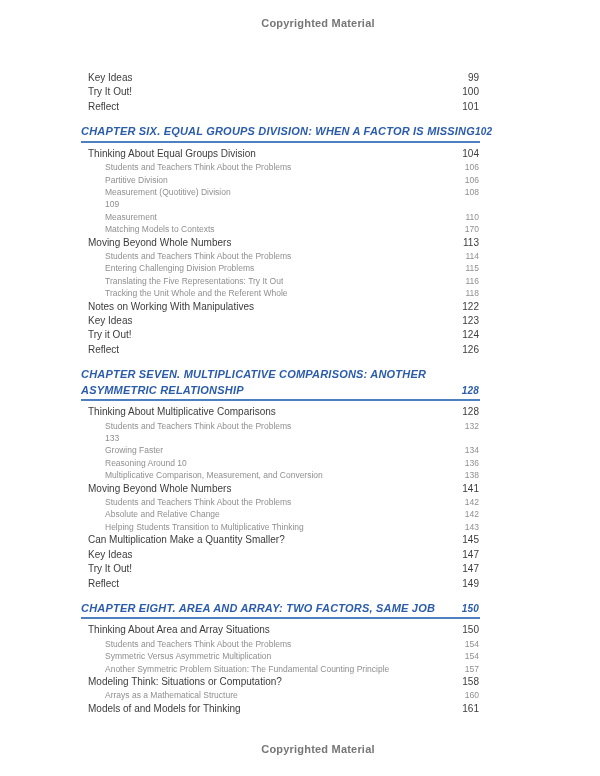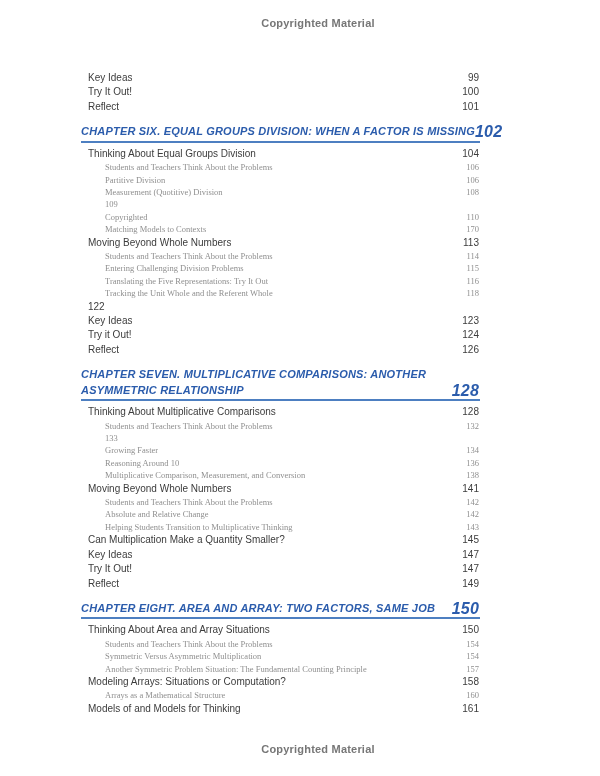--- a/index.html
+++ b/index.html
@@ -33,21 +33,21 @@
     margin-bottom: 4px;
     color: var(--chapter-blue, #2b5cac);
   }
   .ch-line {
     display: flex; justify-content: space-between; align-items: center;
     white-space: nowrap;
     font-weight: bold; font-style: italic;
     font-size: 11px; line-height: 15.5px;
     letter-spacing: 0.2px;
   }
-  .ch-page { font-size: 16px; padding-right: 1px; font-style: italic; }
+  .ch-page { font-size: 10px; padding-right: 1px; font-style: italic; }
   .ch-rule {
     height: 0;
     border-bottom: 2px solid var(--rule-blue, #4d7fc1);
     margin-top: 1px;
   }
 
   
   .entry {
     display: flex; justify-content: space-between; align-items: flex-start;
     white-space: nowrap;
@@ -55,21 +55,20 @@
   .entry .label { overflow: hidden; }
   .entry.l1 {
     font-size: 10px; line-height: 14.4px;
     color: var(--level1-text, #3c3c3c);
     padding-left: 7px;
   }
   .entry.l2 {
     font-size: 8.5px; line-height: 12.4px;
     color: var(--level2-text, #8f8f8f);
     padding-left: 24px;
-    font-family: Liberation Serif, serif;
   }
   .entry .pg { padding-right: 1px; }
 </style>
 </head>
 <body style="--chapter-blue: #2b5cac; --rule-blue: #4d7fc1; --level1-text: #3c3c3c; --level2-text: #8f8f8f; --banner-gray: #767676;">
 
 <div class="banner top">Copyrighted Material</div>
 
 <main class="toc">
     <section>
@@ -107,21 +106,21 @@
         <span class="pg">106</span>
       </div>
       <div class="entry l2">
         <span class="label">Measurement (Quotitive) Division</span>
         <span class="pg">108</span>
       </div>
       <div class="entry l2">
         <span class="pg">109</span>
       </div>
       <div class="entry l2">
-        <span class="label">Copyrighted</span>
+        <span class="label">Measurement</span>
         <span class="pg">110</span>
       </div>
       <div class="entry l2">
         <span class="label">Matching Models to Contexts</span>
         <span class="pg">170</span>
       </div>
       <div class="entry l1">
         <span class="label">Moving Beyond Whole Numbers</span>
         <span class="pg">113</span>
       </div>
@@ -135,20 +134,21 @@
       </div>
       <div class="entry l2">
         <span class="label">Translating the Five Representations: Try It Out</span>
         <span class="pg">116</span>
       </div>
       <div class="entry l2">
         <span class="label">Tracking the Unit Whole and the Referent Whole</span>
         <span class="pg">118</span>
       </div>
       <div class="entry l1">
+        <span class="label">Notes on Working With Manipulatives</span>
         <span class="pg">122</span>
       </div>
       <div class="entry l1">
         <span class="label">Key Ideas</span>
         <span class="pg">123</span>
       </div>
       <div class="entry l1">
         <span class="label">Try it Out!</span>
         <span class="pg">124</span>
       </div>
@@ -242,21 +242,21 @@
       </div>
       <div class="entry l2">
         <span class="label">Symmetric Versus Asymmetric Multiplication</span>
         <span class="pg">154</span>
       </div>
       <div class="entry l2">
         <span class="label">Another Symmetric Problem Situation: The Fundamental Counting Principle</span>
         <span class="pg">157</span>
       </div>
       <div class="entry l1">
-        <span class="label">Modeling Arrays: Situations or Computation?</span>
+        <span class="label">Modeling Think: Situations or Computation?</span>
         <span class="pg">158</span>
       </div>
       <div class="entry l2">
         <span class="label">Arrays as a Mathematical Structure</span>
         <span class="pg">160</span>
       </div>
       <div class="entry l1">
         <span class="label">Models of and Models for Thinking</span>
         <span class="pg">161</span>
       </div>

